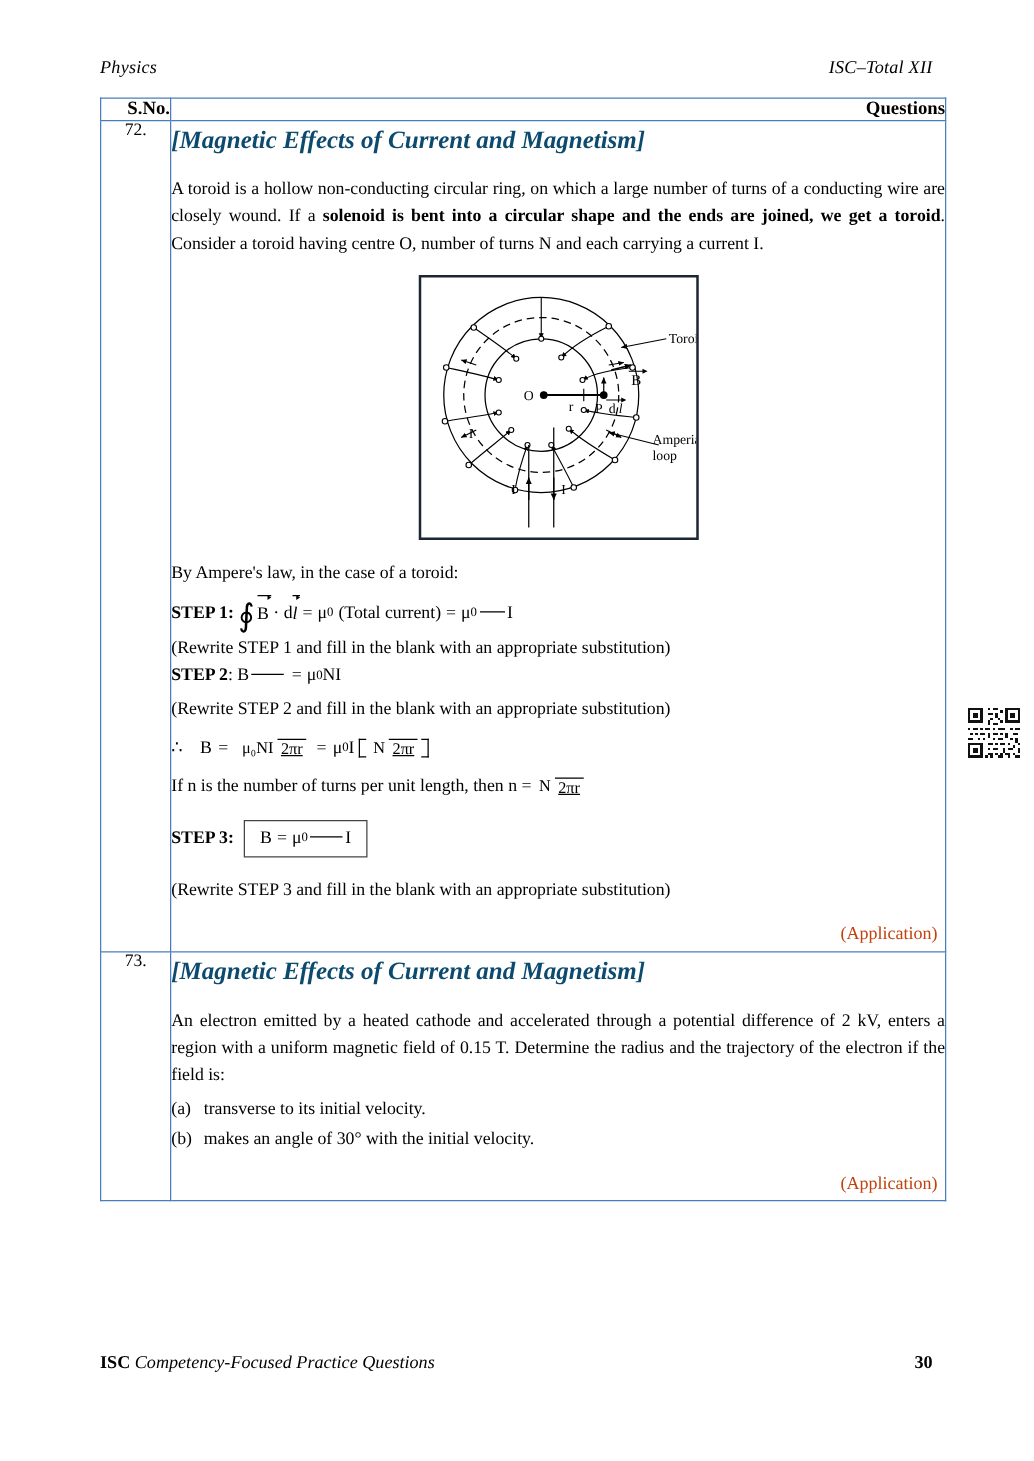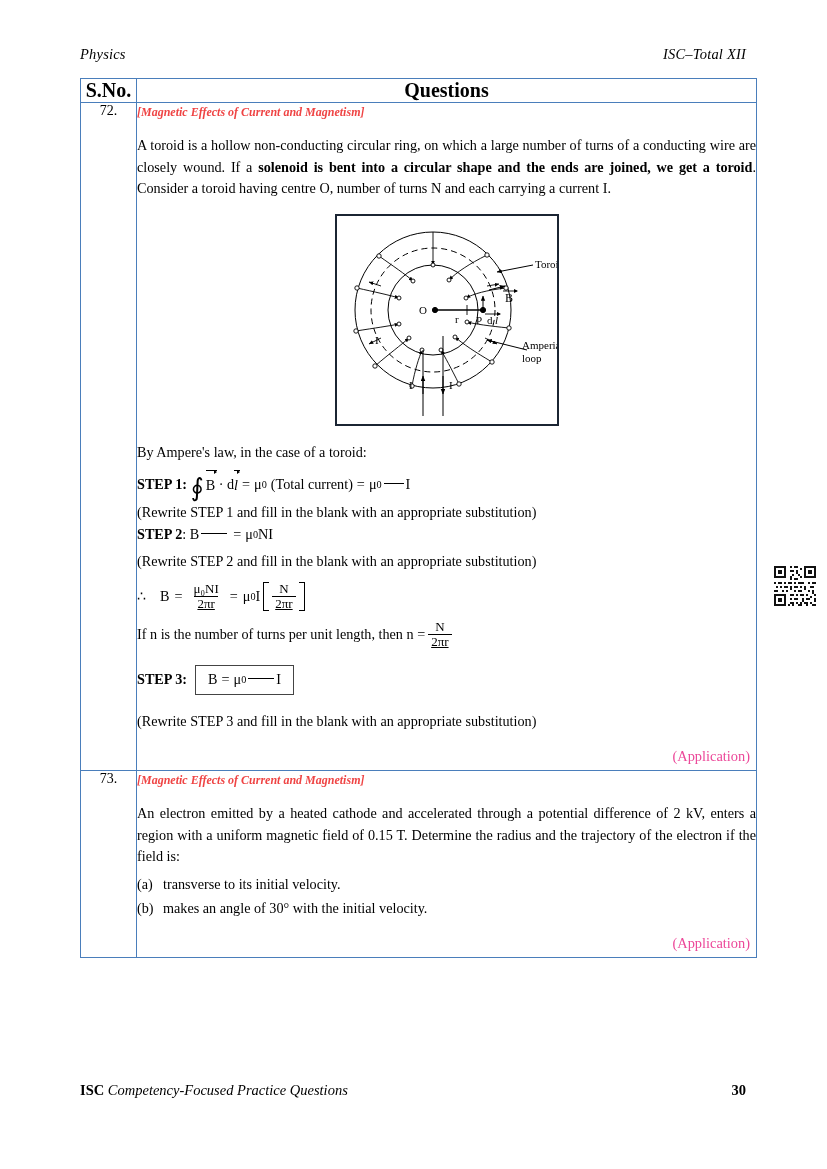--- a/index.html
+++ b/index.html
@@ -41,59 +41,59 @@
   }
   .q-table td, .q-table th {
     border: 1.6px solid #4A7EBB;
     vertical-align: top;
     padding: 0;
   }
   .col-sno { width: 56px; }
   .col-q   { width: 620px; }
 
   .th-sno, .th-q {
-    text-align: center;
+    text-align: right;
     font-weight: bold;
-    font-size: 20px;
+    font-size: 15px;
     padding: 11px 0 12px 0;
     vertical-align: middle;
     margin-top: 40px;
   }
 
   .cell-sno {
     text-align: center;
     font-size: 14px;
     padding-top: 28px;
   }
   .cell-q {
     padding: 26px 10px 10px 10px;
     font-size: 14.2px;
     line-height: 1.52;
   }
 
   .topic {
-    color: #ef4444;
+    color: #0c4a6e;
     font-style: italic;
     font-weight: bold;
-    font-size: 12px;
+    font-size: 20px;
     margin: 0 0 14px 0;
   }
 
   .para {
     margin: 0 0 6px 0;
     text-align: justify;
   }
   .para-just {
     text-align: justify;
     text-align-last: left;
   }
   .bi { font-weight: bold; }
 
   .application {
-    color: #ec4899;
+    color: #c2410c;
     text-align: right;
     font-size: 14.4px;
     margin-top: 14px;
     margin-right: 6px;
     padding-bottom: 2px;
   }
 
   .step-label { font-weight: bold; }
 
   .line { margin: 9px 0 0 0; }
@@ -129,22 +129,22 @@
     line-height: 0.6;
     position: relative;
     top: 3px;
     margin-right: 2px;
   }
   .ital { font-style: italic; }
   .sub { font-size: 0.72em; vertical-align: -0.28em; }
 
   .frac {
     display: inline-flex;
-    flex-direction: column;
-    align-items: center;
+    flex-direction: row;
+    align-items: flex-start;
     vertical-align: middle;
     margin: 0 3px;
     line-height: 1.08;
   }
   .frac .num { padding: 0 3px; font-size: 13px; }
   .frac .den { padding: 0 3px; font-size: 13px; border-top: 1.1px solid #000; text-decoration: underline; }
 
   .bracket-grp {
     display: inline-flex;
     align-items: stretch;

